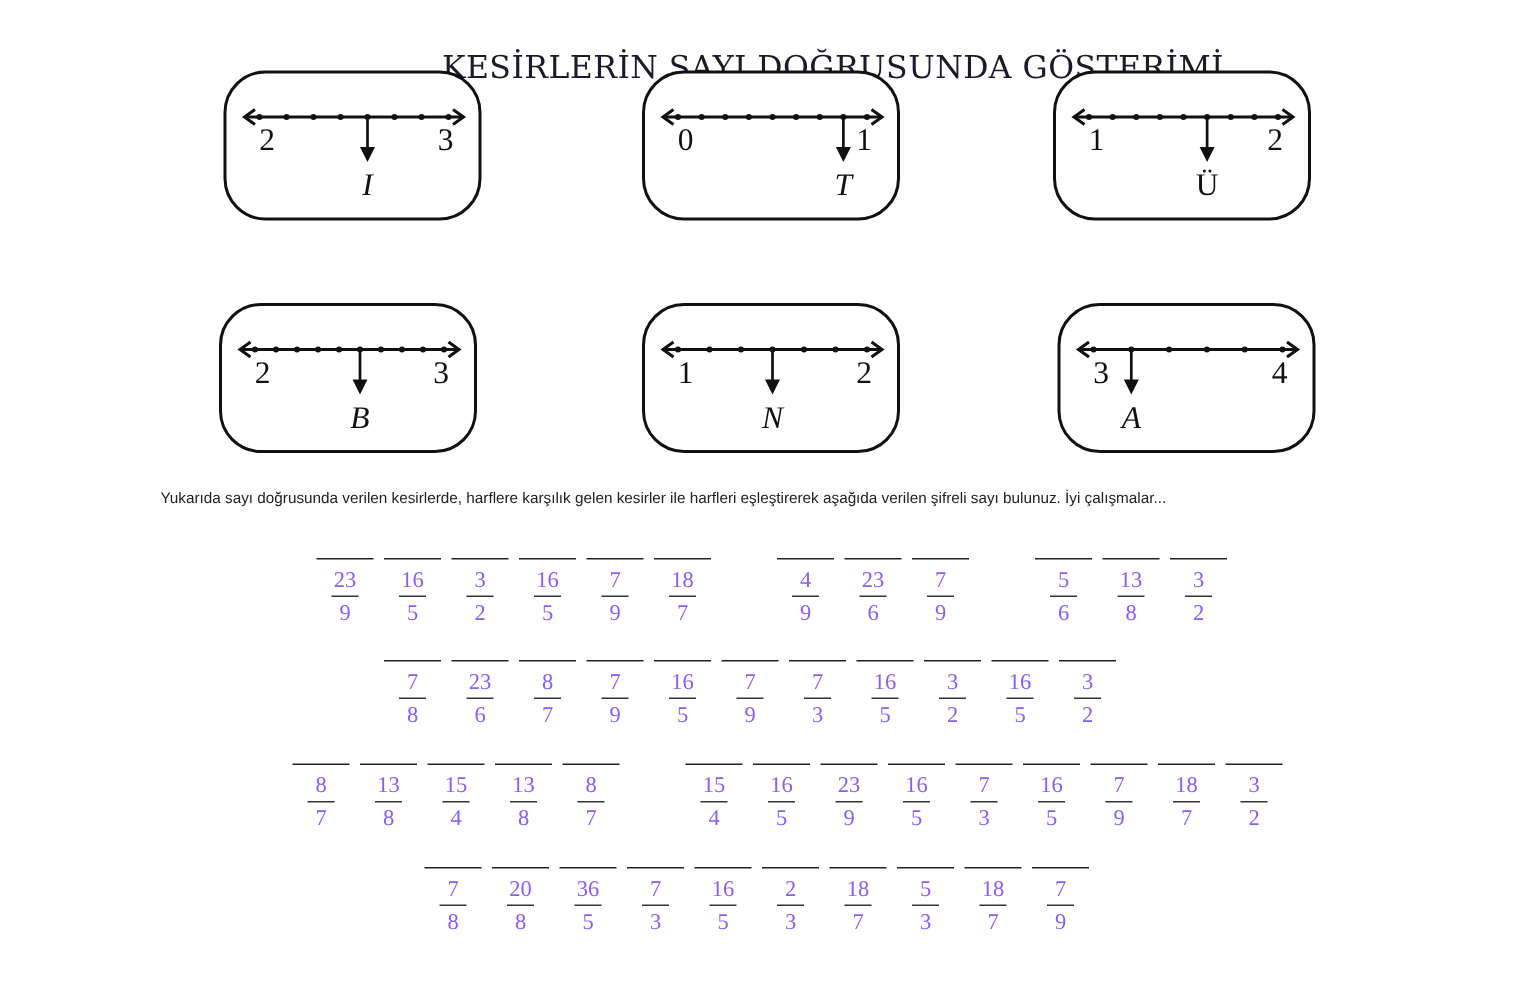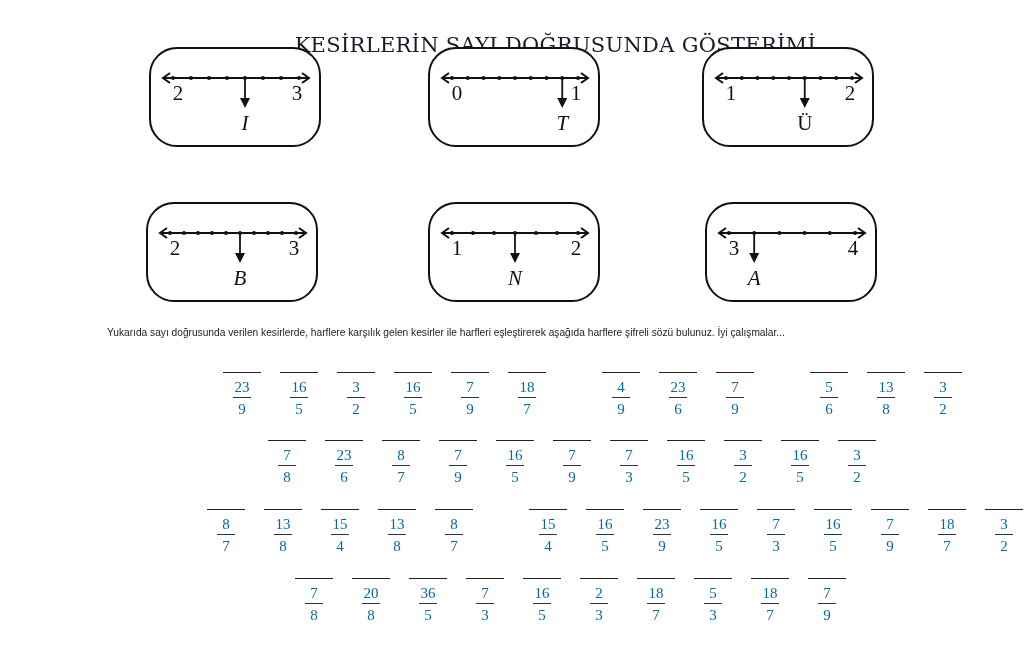--- a/index.html
+++ b/index.html
@@ -16,23 +16,22 @@
   }
   .nl-box svg { position: absolute; left: 0; top: 0; }
   .instr {
     position: absolute; left: 107px; top: 327px;
     font-family: "Liberation Sans", "DejaVu Sans", sans-serif; font-size: 10.2px; color: #222;
     white-space: nowrap;
   }
   .frac-row { position: absolute; display: flex; }
   .frac {
     width: 40px; margin-right: 5px; text-align: center;
-    font-family: "Liberation Serif", "DejaVu Serif", serif; font-size: 15px; color: #0369a1;
+    font-family: "Liberation Serif", "DejaVu Serif", serif; font-size: 15px; color: #8b5cf6;
     position: relative;
-    margin-left: 12px;
   }
   .frac .blank { display: block; height: 0; border-top: 1.2px solid #222; width: 38px; margin: 0 auto 6px auto; }
   .frac .num { display: block; line-height: 16px; }
   .frac .bar { display: block; height: 0; border-top: 1.2px solid #333; width: 18px; margin: 2px auto 3px auto; }
   .frac .den { display: block; line-height: 16px; }
   .gap { width: 37px; }
 </style>
 </head>
 <body>
 
@@ -155,21 +154,21 @@
         <circle cx="148" cy="29" r="2" fill="#111"></circle>
         <line x1="47.2" y1="29" x2="47.2" y2="55" stroke="#111" stroke-width="1.8"></line>
         <polygon points="42.2,49 52.2,49 47.2,59" fill="#111"></polygon>
         <text x="27" y="51" text-anchor="middle" font-family="&quot;Liberation Serif&quot;, &quot;DejaVu Serif&quot;, serif" font-size="21" fill="#111">3</text>
         <text x="146" y="51" text-anchor="middle" font-family="&quot;Liberation Serif&quot;, &quot;DejaVu Serif&quot;, serif" font-size="21" fill="#111">4</text>
         <text x="47.2" y="81" text-anchor="middle" font-family="&quot;Liberation Serif&quot;, &quot;DejaVu Serif&quot;, serif" font-size="21" font-style="italic" fill="#111">A</text>
       </svg>
     </div>
   </div>
 
-<div class="instr">Yukarıda sayı doğrusunda verilen kesirlerde, harflere karşılık gelen kesirler ile harfleri eşleştirerek aşağıda harflere şifreli sözü bulunuz. İyi çalışmalar...</div>
+<div class="instr">Yukarıda sayı doğrusunda verilen kesirlerde, harflere karşılık gelen kesirler ile harfleri eşleştirerek aşağıda verilen şifreli sayı bulunuz. İyi çalışmalar...</div>
 
 <div id="cipher">
     <div class="frac-row" style="left: 210px; top: 372px;">
       <div class="frac">
         <span class="blank"></span>
         <span class="num">23</span>
         <span class="bar"></span>
         <span class="den">9</span>
       </div>
       <div class="frac">

